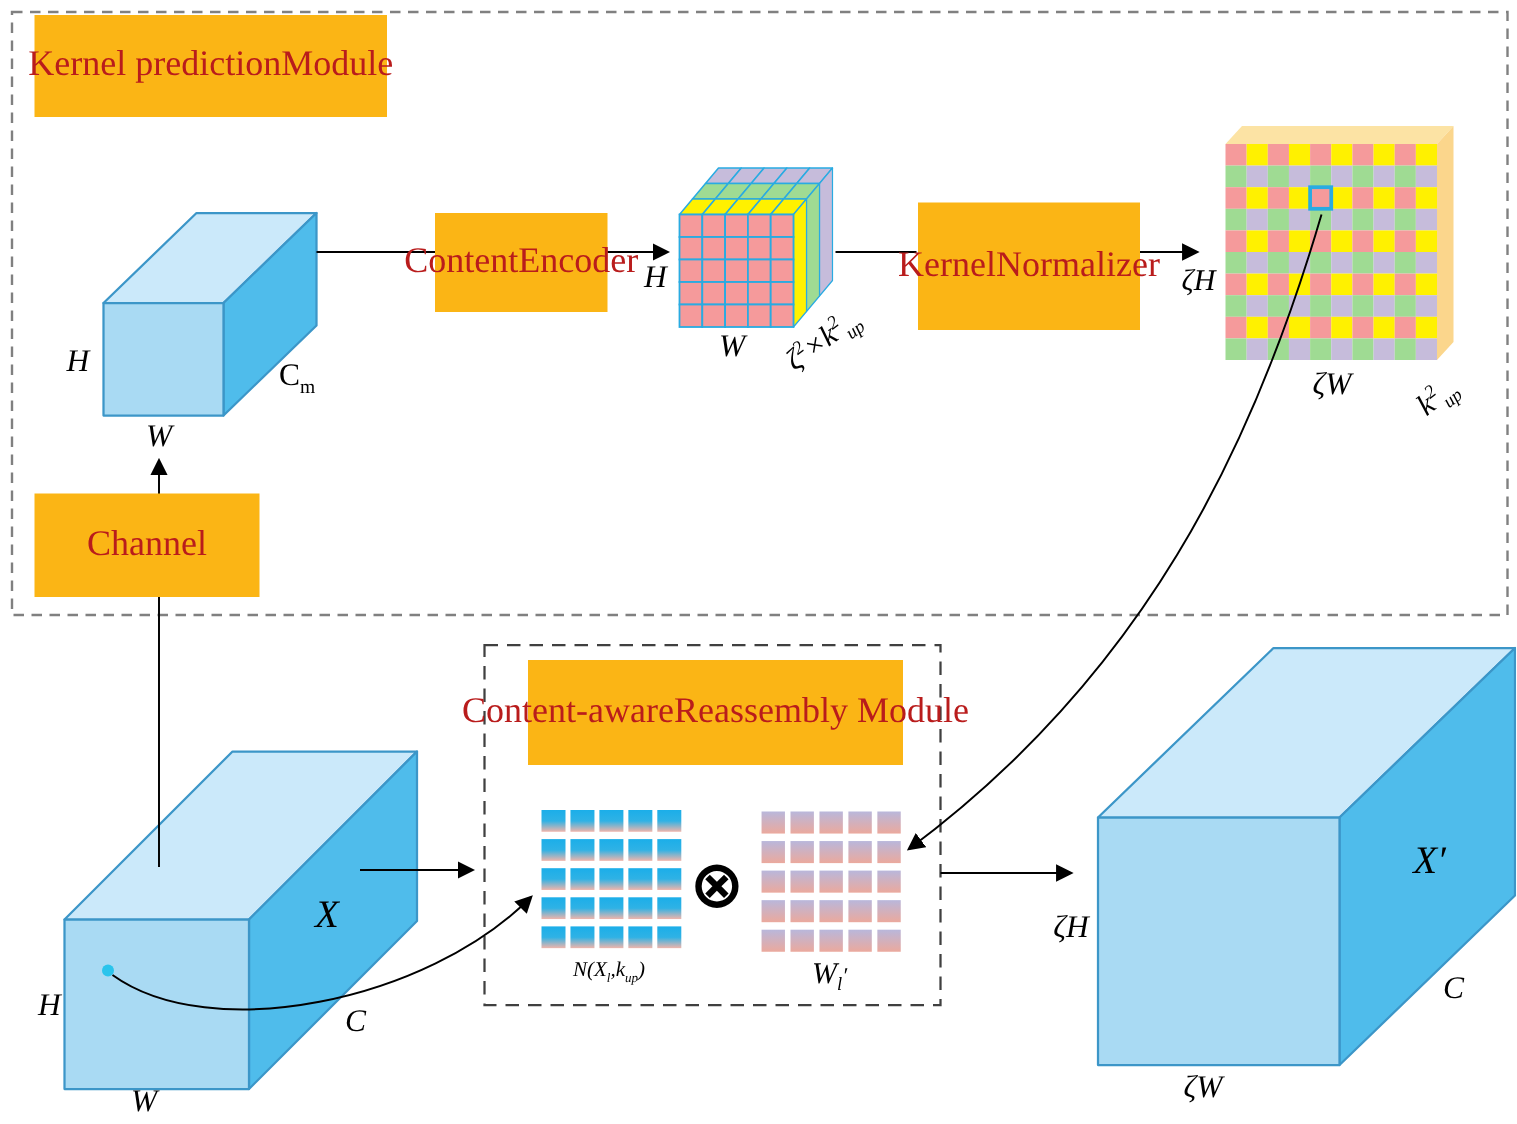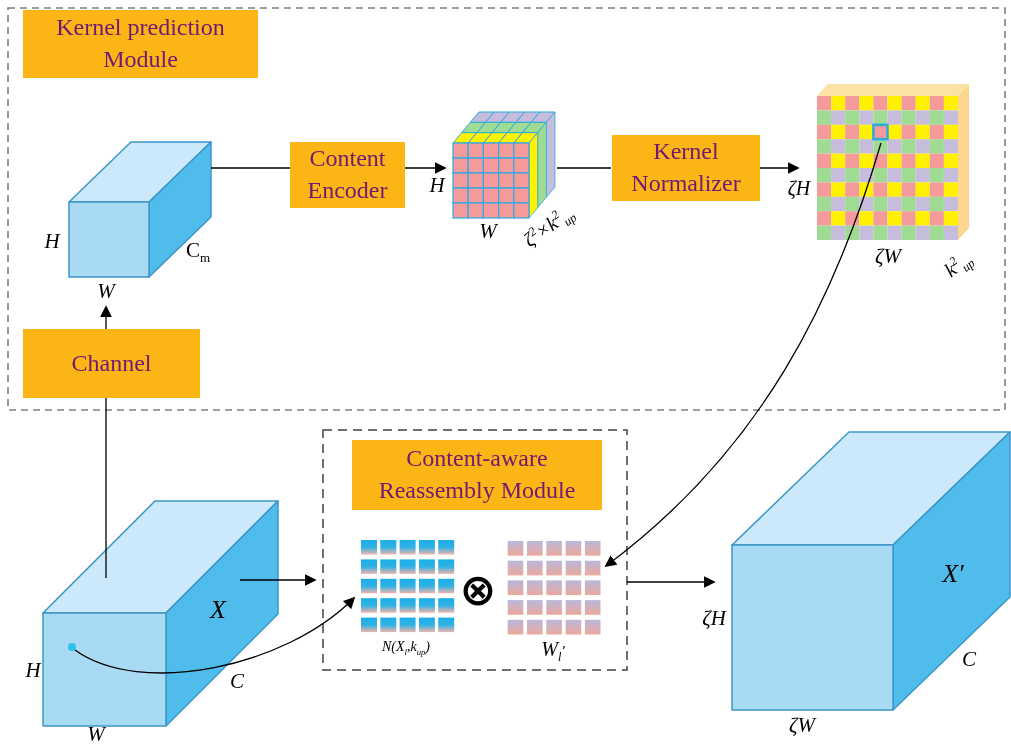--- a/index.html
+++ b/index.html
@@ -1,20 +1,20 @@
 <!DOCTYPE html>
 <html style="--orange: #FBB515;"><head>
 <meta charset="utf-8">
 <style>
   html,body{margin:0;padding:0;background:#fff;}
   .stage{position:relative;width:1011px;height:749px;background:#ffffff;overflow:hidden;
          font-family:"Liberation Serif",serif;}
   .stage svg{position:absolute;left:0;top:0;}
-  .obox{position:absolute;background:var(--orange,#FBB515);color:#701a75;
-        display:flex;flex-direction:column;align-items:center;justify-content:center;
+  .obox{position:absolute;background:var(--orange,#FBB515);color:#b91c1c;
+        display:flex;flex-direction:row;align-items:center;justify-content:center;
         text-align:center;line-height:1.32;}
   .obox span{white-space:nowrap;}
   .t24{font-size:24px;} .t23{font-size:24px;}
   .lbl{position:absolute;color:#000;font-style:italic;font-size:21px;white-space:nowrap;
        transform:translate(-50%,-50%);}
   .lbl .rm{font-style:normal;}
   .lbl sub{font-size:0.62em;} .lbl sup{font-size:0.62em;}
   .rot{transform:none;transform-origin:0 50%;}
   .big{font-size:26px;}
   .otimes{position:absolute;transform:translate(-50%,-54%);font-family:"DejaVu Sans",sans-serif;
@@ -286,25 +286,25 @@
 </svg>
 
 <div class="obox t24" style="left:23px;top:10px;width:235px;height:68px;">
   <span>Kernel prediction</span>
   <span>Module</span>
 </div>
 <div class="obox t23" style="left:290px;top:142px;width:115px;height:66px;">
   <span>Content</span>
   <span>Encoder</span>
 </div>
-<div class="obox t23" style="left:612px;top:135px;width:148px;height:66px;">
+<div class="obox t23" style="left:612px;top:135px;width:148px;height:85px;">
   <span>Kernel</span>
   <span>Normalizer</span>
 </div>
-<div class="obox t23" style="left:23px;top:329px;width:177px;height:69px;">
+<div class="obox t23" style="left:23px;top:329px;width:150px;height:69px;">
   <span>Channel</span>
 </div>
 <div class="obox t23" style="left:352px;top:440px;width:250px;height:70px;">
   <span>Content-aware</span>
   <span>Reassembly Module</span>
 </div>
 
 <span class="lbl" style="left:52px;top:241px;">H</span>
 <span class="lbl" style="left:106px;top:291px;">W</span>
 <span class="lbl" style="left:198px;top:252px;"><span class="rm">C</span><sub class="rm">m</sub></span>

